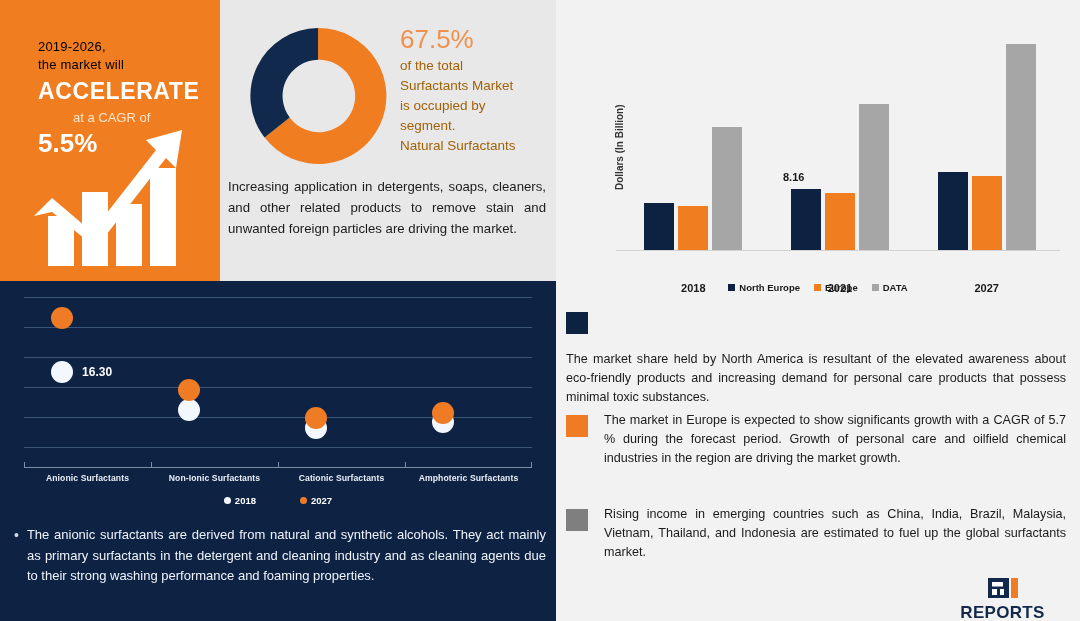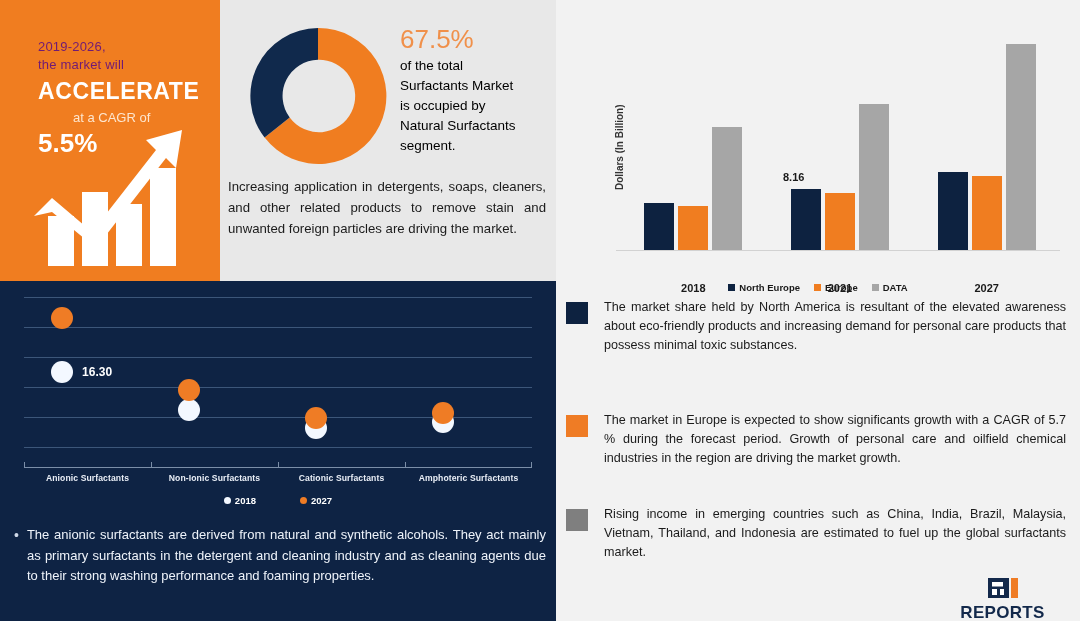--- a/index.html
+++ b/index.html
@@ -32,36 +32,36 @@
     background: #0e2344;
     padding-left: 9px;
   }
   #notes-panel {
     left: 556px; top: 310px; width: 524px; height: 311px;
     background: #f2f2f2;
   }
 
   
   .acc-text { position: absolute; left: 38px; top: 38px; width: 180px; color: #ffffff; }
-  .acc-l1, .acc-l2 { font-size: 13px; line-height: 18px; color: #701a75; letter-spacing: .2px; }
+  .acc-l1, .acc-l2 { font-size: 13px; line-height: 18px; color: #000000; letter-spacing: .2px; }
   .acc-big {
     font-size: 23px; font-weight: bold; letter-spacing: .6px;
     line-height: 30px; color: #ffffff; margin-top: 2px;
   }
   .acc-l3 { font-size: 13px; line-height: 20px; color: #fde6cf; margin-top: 2px; margin-left: 35px; }
   .acc-pct { font-size: 26px; font-weight: bold; line-height: 30px; color: #ffffff; }
 
   #growth-icon { position: absolute; left: 30px; top: 120px; width: 180px; height: 150px; }
 
   
   #donut-wrap { position: absolute; left: 22px; top: 20px; width: 152px; height: 152px; }
   #donut-svg { display: block; }
   .donut-text { position: absolute; left: 180px; top: 22px; width: 145px; }
   .donut-pct { font-size: 26px; color: #f0904a; line-height: 34px; font-weight: normal; }
-  .donut-sub { font-size: 13.5px; color: #000000; line-height: 20px; }
+  .donut-sub { font-size: 13.5px; color: #a16207; line-height: 20px; }
   .donut-para {
     position: absolute; left: 8px; top: 176px; width: 318px;
     font-size: 13.2px; line-height: 21px; color: #1b1b1b;
     text-align: justify;
   }
 
   
   #bar-ylabel {
     position: absolute; left: 596px; top: 60px;
     width: 130px; height: 16px;
@@ -139,21 +139,21 @@
     font-size: 13px; line-height: 20.5px; color: #eef3fa; text-align: justify;
   }
 
   
   .note { position: absolute; left: 566px; display: flex; gap: 16px; width: 500px; }
   .note-sq { width: 22px; height: 22px; flex: 0 0 22px; margin-top: 4px; }
   .note-sq.navy { background: #0d2240; }
   .note-sq.orange { background: #ef7c25; }
   .note-sq.gray { background: #7f7f7f; }
   .note-text { font-size: 12.6px; line-height: 19px; color: #1b1b1b; text-align: justify; }
-  #note-0 { top: 298px; }
+  #note-0 { top: 308px; flex-direction: column; }
   #note-1 { top: 411px; }
   #note-2 { top: 505px; }
 
   
   #logo { position: absolute; left: 935px; top: 578px; width: 135px; height: 34px; }
   #logo-main { display: flex; align-items: center; gap: 5px; flex-direction: column; }
   #logo-mark { position: relative; width: 30px; height: 20px; }
   #logo-word { font-size: 17px; font-weight: bold; color: #13294b; letter-spacing: .3px; }
   #logo-sub {
     font-size: 7.5px; letter-spacing: 2.6px; color: #5fb0b7;
@@ -191,22 +191,22 @@
         <path d="M76 8 A68 68 0 1 1 22.6 117.6 L47.7 97.6 A36.3 36.3 0 1 0 76 39.7 Z" fill="#f07d20"></path>
 
         <path d="M22.6 117.6 A68 68 0 0 1 76 8 L76 39.7 A36.3 36.3 0 0 0 47.7 97.6 Z" fill="#10294c"></path>
       </svg>
     </div>
     <div class="donut-text">
       <div class="donut-pct">67.5%</div>
       <div class="donut-sub">of the total</div>
       <div class="donut-sub">Surfactants Market</div>
       <div class="donut-sub">is occupied by</div>
+      <div class="donut-sub">segment.</div>
       <div class="donut-sub">Natural Surfactants</div>
-      <div class="donut-sub">segment.</div>
     </div>
     <div class="donut-para">Increasing application in detergents, soaps, cleaners, and other related products to remove stain and unwanted foreign particles are driving the market.</div>
   </div>
 
   <div class="panel" id="chart-panel"></div>
   <div id="bar-ylabel">Dollars (In Billion)</div>
   <div id="bar-baseline"></div>
   <div id="bars-area">
 
   <div class="bar-group" style="left: 24.3333px; width: 98px;">

